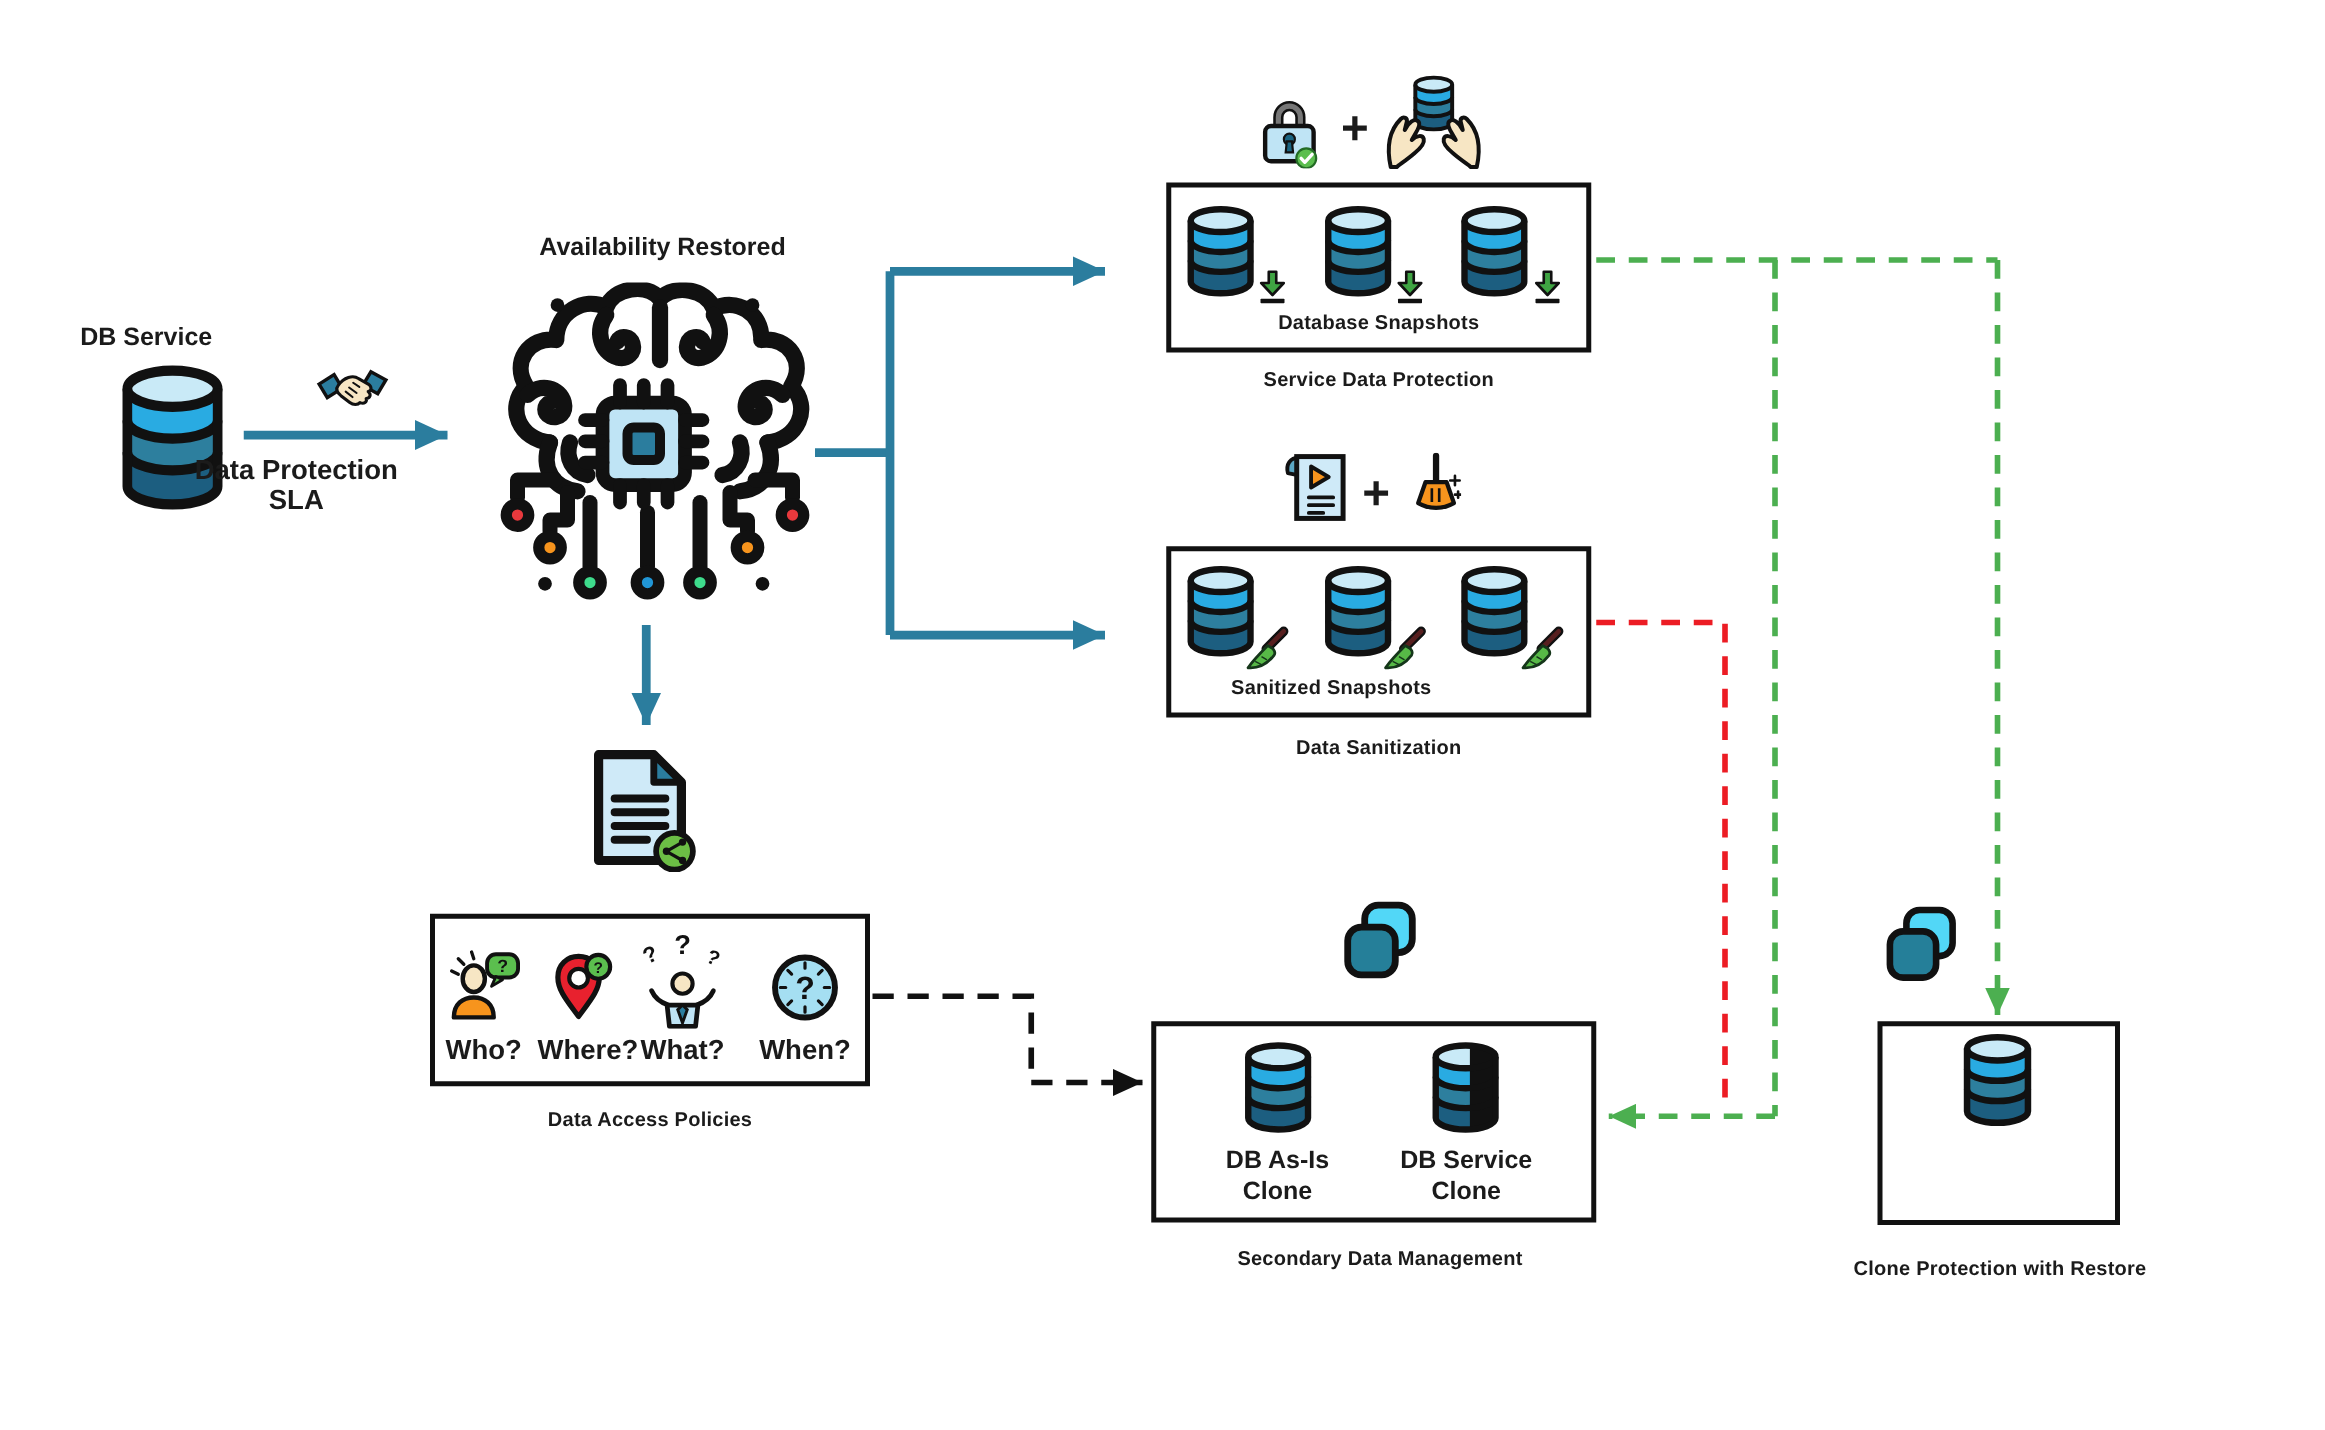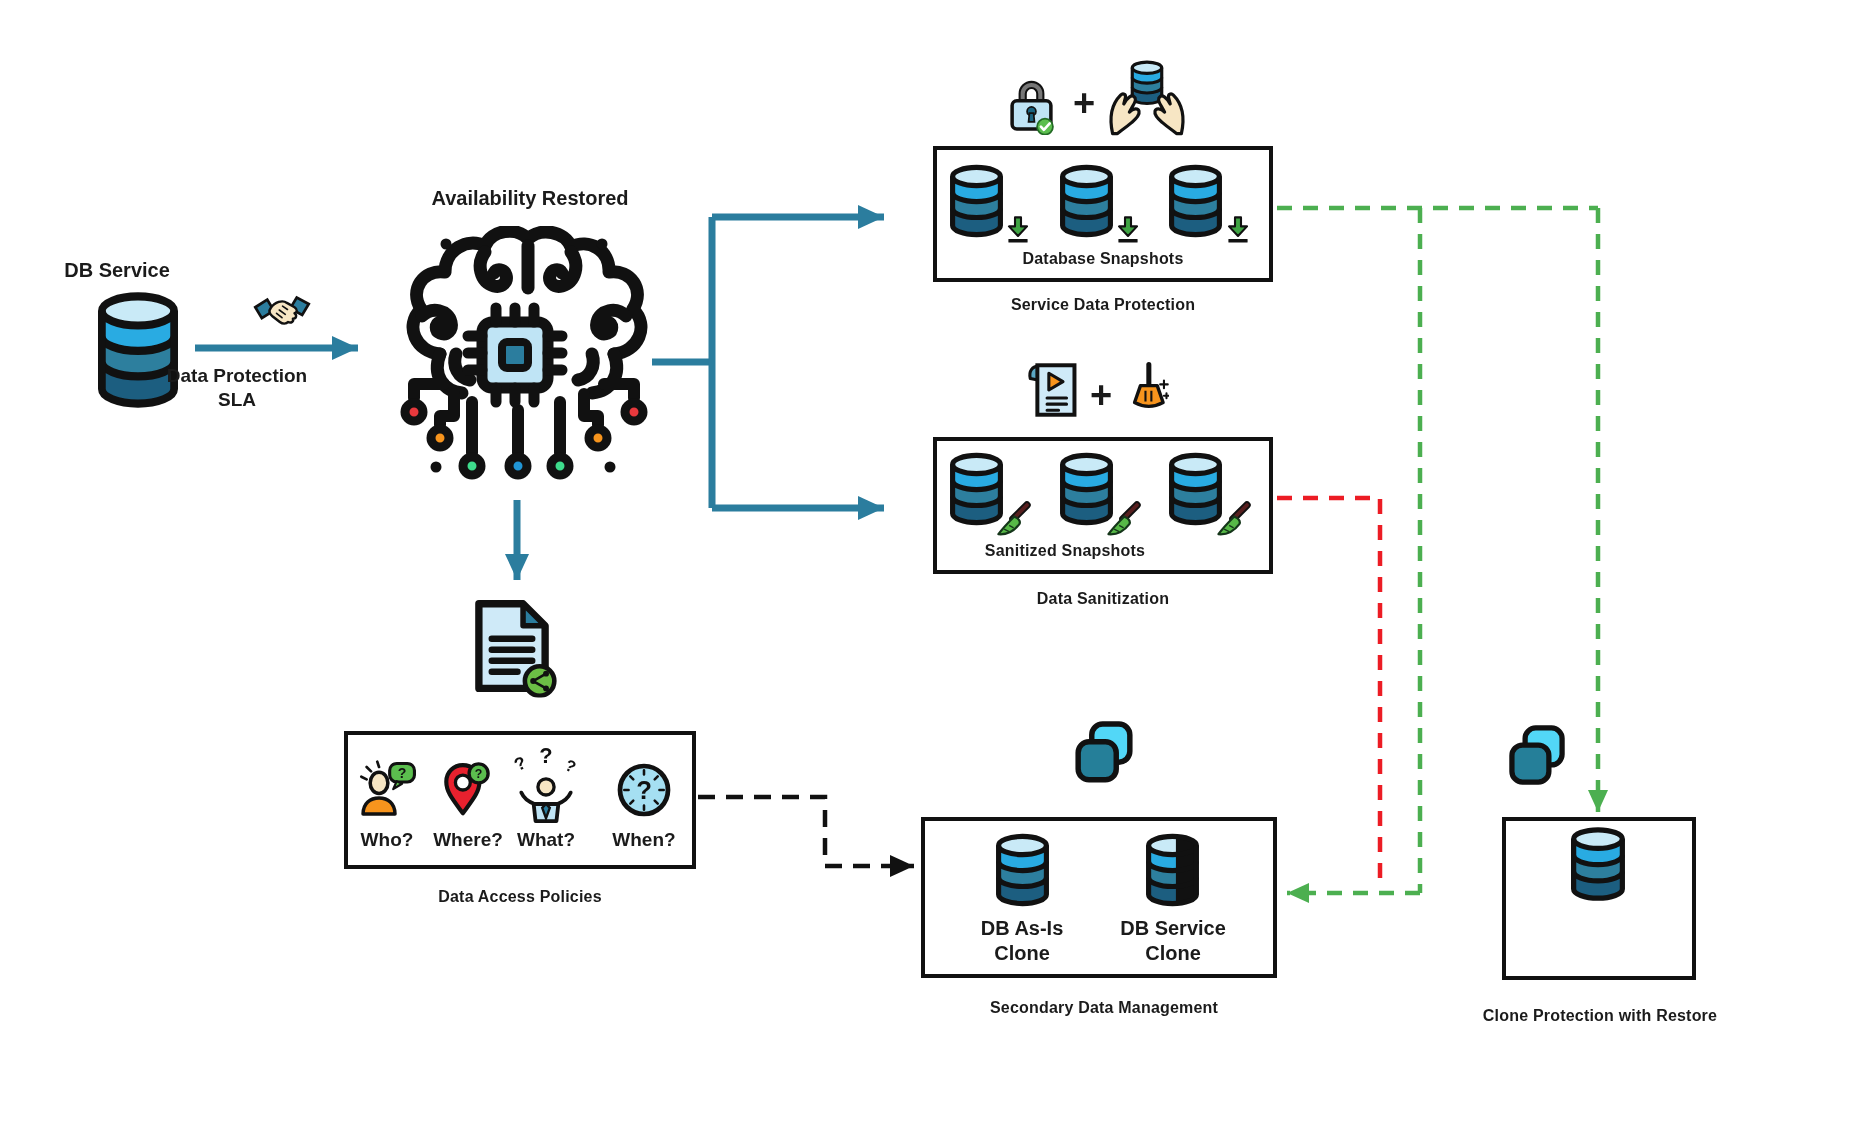--- a/index.html
+++ b/index.html
@@ -3,21 +3,21 @@
 <meta charset="utf-8">
 <style>
   html,body{margin:0;padding:0;background:#fff;}
   .canvas{position:relative;width:1860px;height:1144px;background:#fff;overflow:hidden;
           font-family:"Liberation Sans","DejaVu Sans",sans-serif;color:#1b1b1b;}
   .connectors{position:absolute;left:0;top:0;z-index:1;}
   .box{position:absolute;border:4px solid #111;background:#fff;box-sizing:border-box;z-index:2;}
   .icon{position:absolute;z-index:3;}
   .lbl{position:absolute;text-align:center;font-weight:600;color:#1b1b1b;z-index:4;}
   .f20{font-size:20px;line-height:25px;}
-  .f19{font-size:19px;line-height:24px;}
+  .f19{font-size:22px;line-height:24px;}
   .f21{font-size:16px;line-height:25px;letter-spacing:.2px;}
   .plus{font-size:38px;font-weight:600;line-height:38px;}
   .twoline div{white-space:nowrap;}
 </style>
 </head>
 <body>
 
 <div class="canvas">
 
   <svg width="0" height="0" style="position:absolute" aria-hidden="true">

